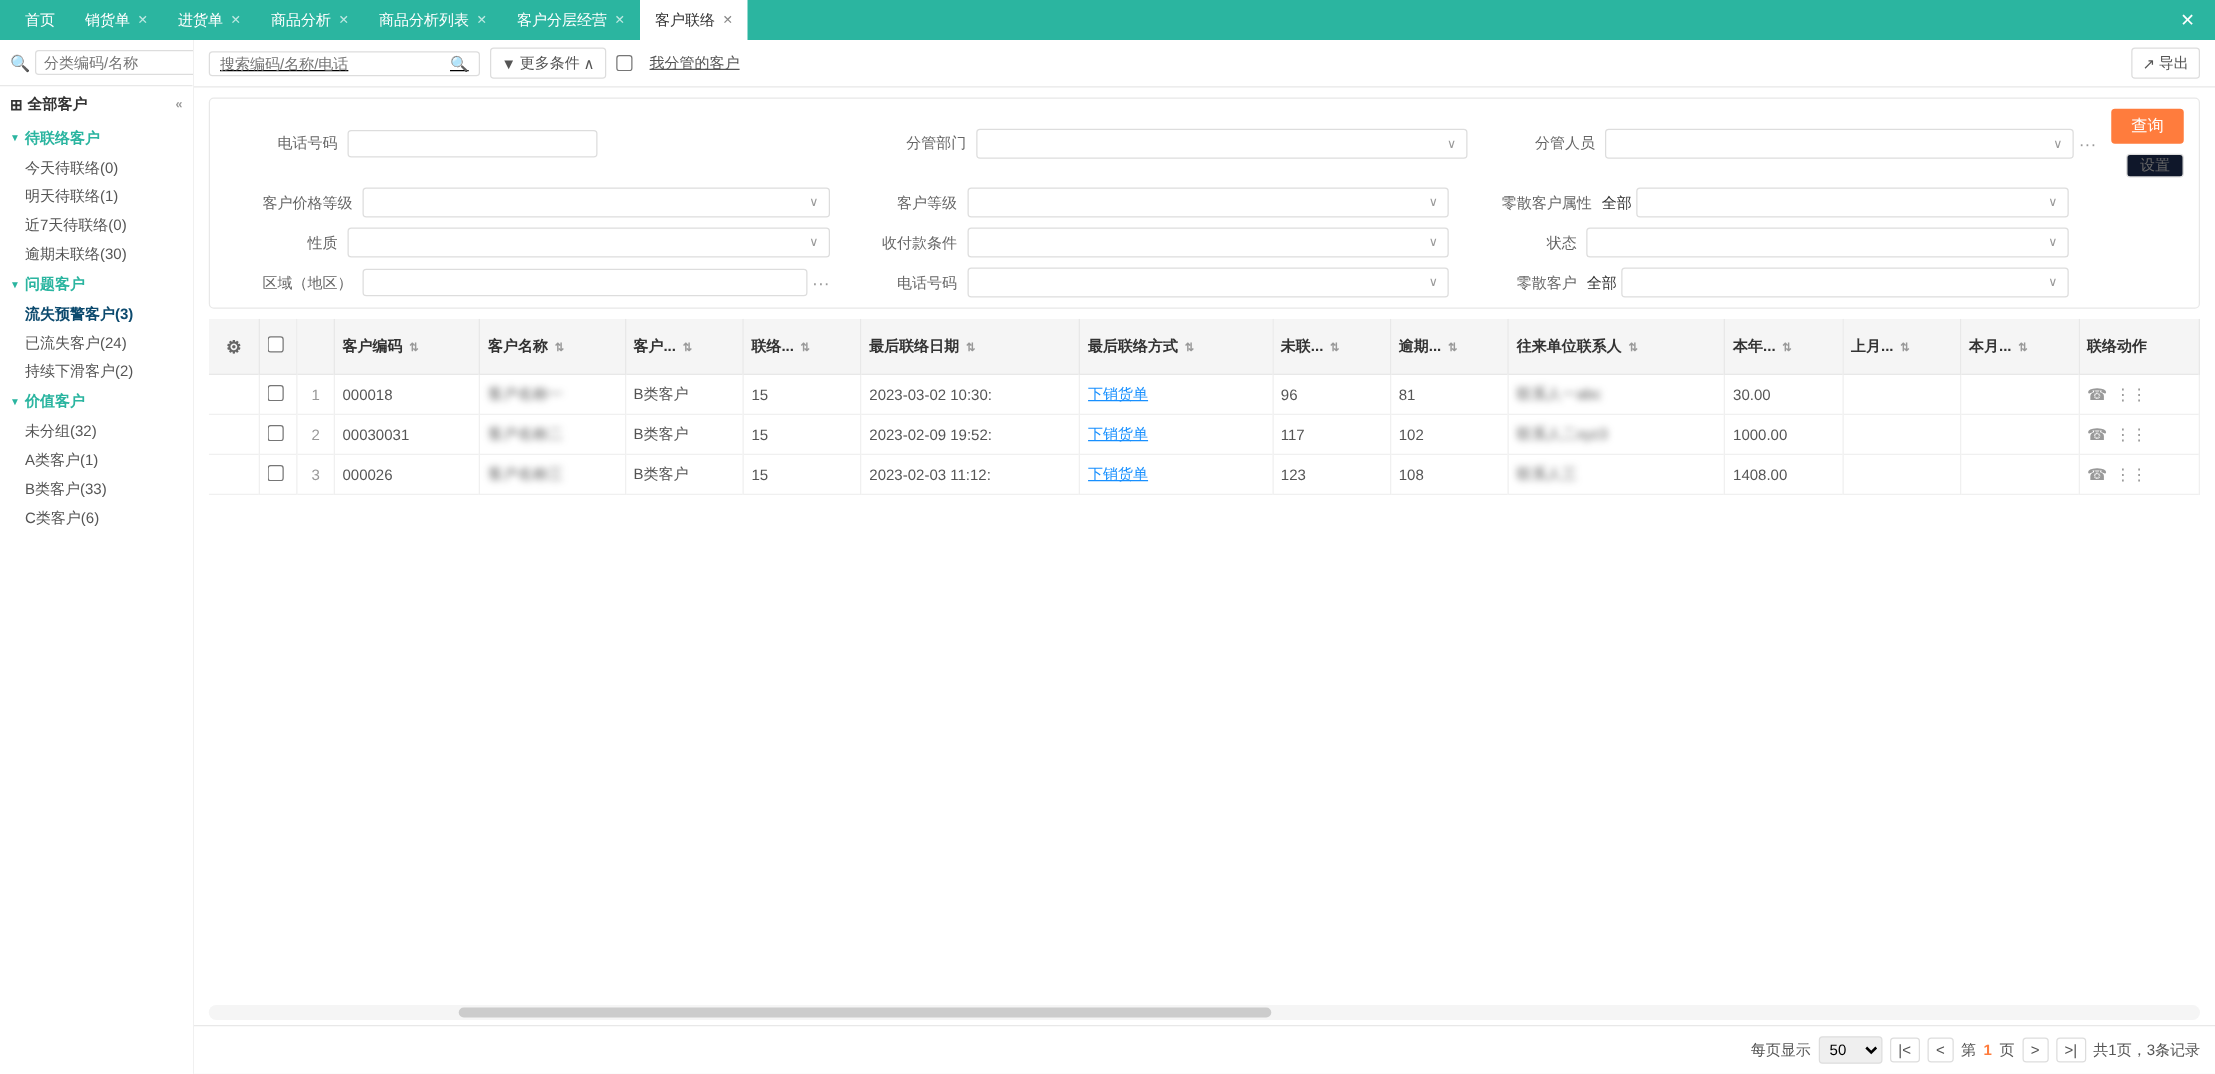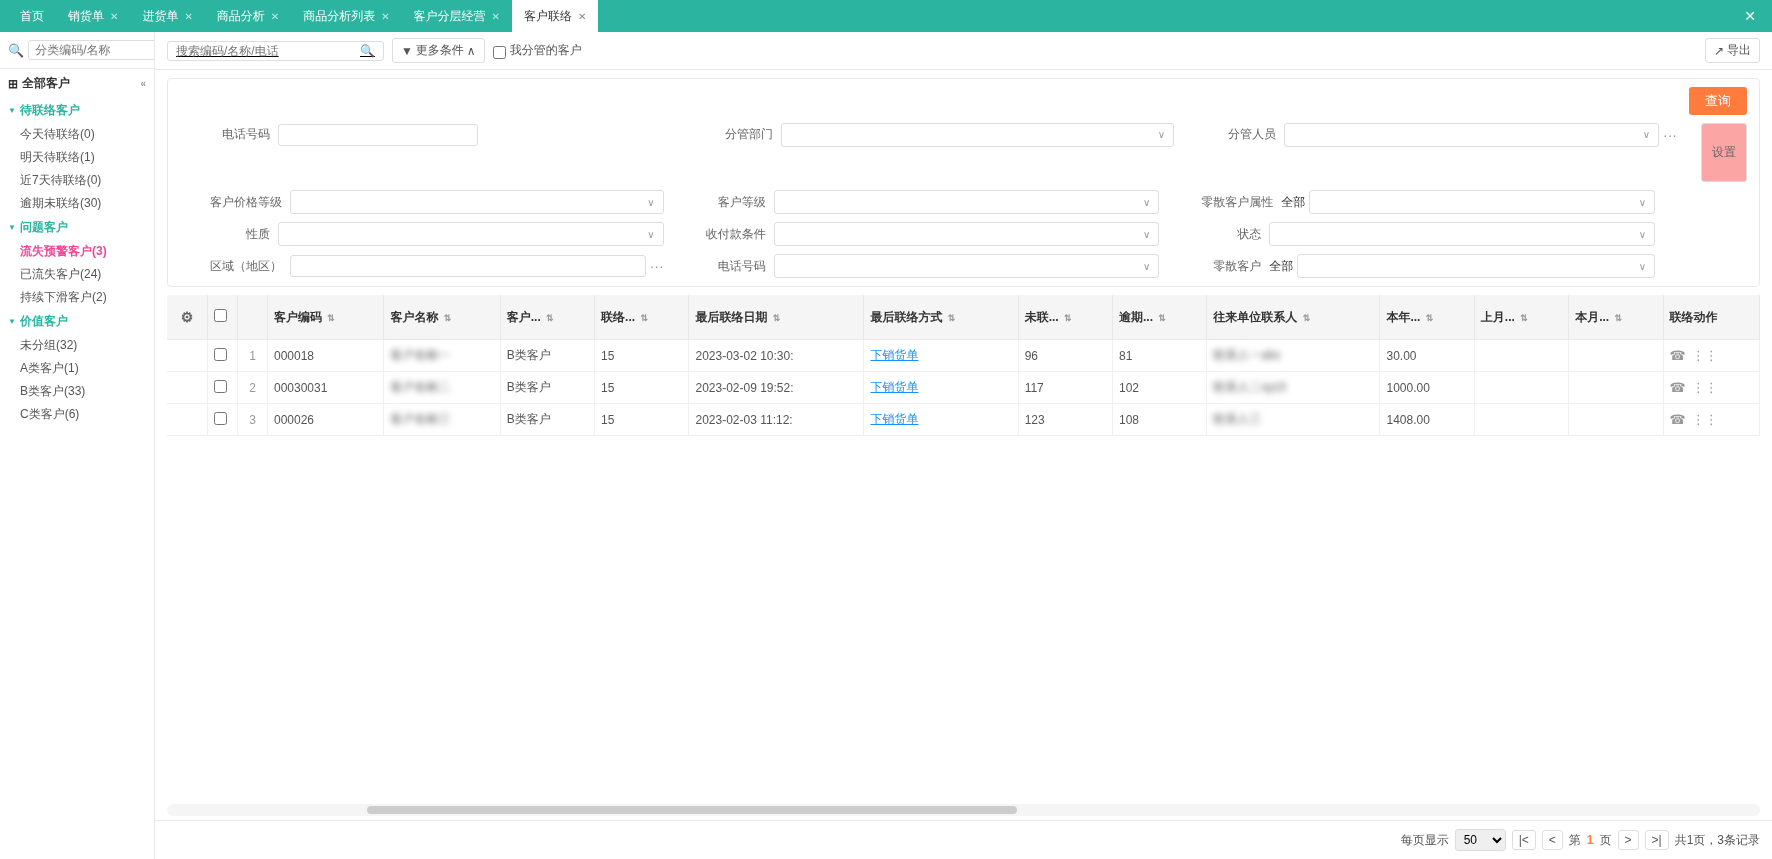--- a/index.html
+++ b/index.html
@@ -103,21 +103,21 @@
     .sidebar-group-title .triangle {
       font-size: 8px;
     }
     .sidebar-item {
       padding: 3px 8px 3px 20px;
       color: #555;
       cursor: pointer;
       white-space: nowrap;
     }
     .sidebar-item.active {
-      color: #ec4899;
+      color: #0c4a6e;
       font-weight: bold;
     }
     .tooltip-box {
       background: #fff;
       border: 1px solid #ddd;
       padding: 6px 10px;
       border-radius: 4px;
       color: #555;
       margin: 4px 8px;
       font-size: 11px;
@@ -165,24 +165,25 @@
       gap: 3px;
       padding: 3px 8px;
       border: 1px solid #ddd;
       border-radius: 3px;
       cursor: pointer;
       color: #555;
       background: #fff;
     }
     .toolbar-checkbox {
       display: flex;
-      align-items: flex-end;
-      gap: 4px;
+      align-items: center;
+      gap: 14px;
       color: #555;
       cursor: pointer;
+      text-decoration: underline;
     }
     .export-btn {
       margin-left: auto;
       display: flex;
       align-items: center;
       gap: 3px;
       padding: 3px 8px;
       border: 1px solid #ddd;
       border-radius: 3px;
       cursor: pointer;
@@ -252,25 +253,25 @@
     .query-btn {
       background: #ff7c3d;
       color: #fff;
       border: none;
       border-radius: 3px;
       padding: 5px 16px;
       cursor: pointer;
       font-size: 13px;
     }
     .settings-btn {
-      background: #fca5a5;
+      background: #0f172a;
       color: #666;
       border: 1px solid #ddd;
       border-radius: 3px;
-      padding: 20px 10px;
+      padding: 0 10px;
       cursor: pointer;
       font-size: 12px;
       display: block;
       margin-top: 4px;
     }
     .filter-actions {
       display: flex;
       flex-direction: column;
       align-items: flex-end;
       gap: 4px;

